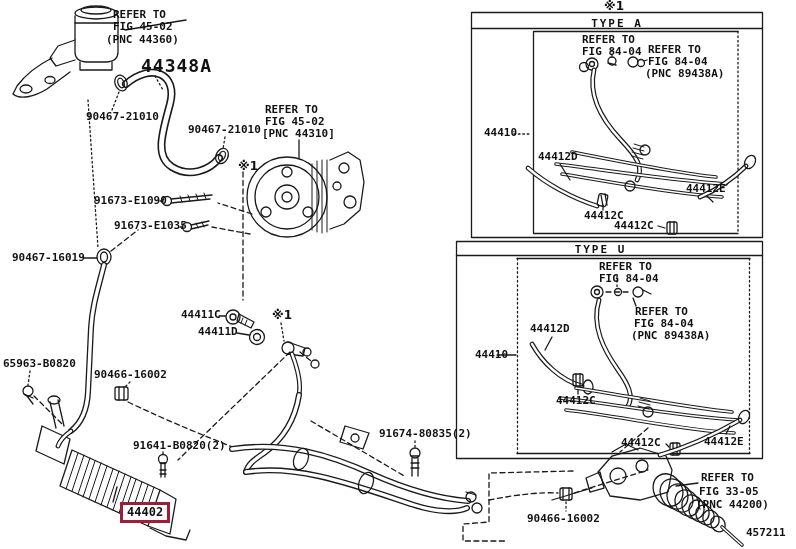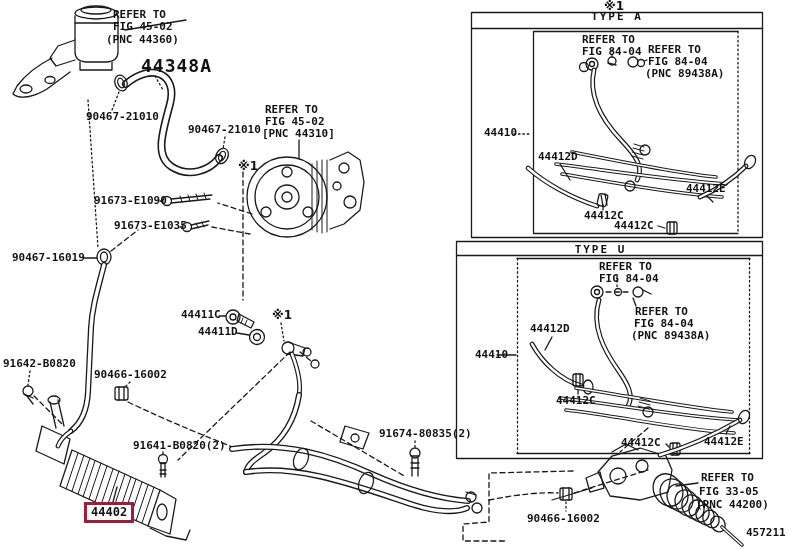--- a/index.html
+++ b/index.html
@@ -21,21 +21,21 @@
     position:absolute; white-space:nowrap; color:#111;
     font:bold 11px/12px "DejaVu Sans Mono", monospace; letter-spacing:0;
   }
   .big  { font-size:18px; line-height:15px; letter-spacing:1px; }
   .note { font-weight:bold; }
   .mark { font-family:"DejaVu Sans", sans-serif; font-weight:bold; font-size:12px; }
   .header { text-align:center; letter-spacing:2px; }
   .figcode { font-weight:bold; }
   .hlbox {
     position:absolute; border:3px solid var(--highlight); padding:0 4px;
-    font:bold 12px/15px "DejaVu Sans Mono", monospace; color:#111; background:#fff;
+    font:bold 12px/15px "DejaVu Sans Mono", monospace; color:#111; background:#fff;margin-left:36px;
   }
 </style>
 </head>
 <body>
 
 <div class="stage">
 
   <svg width="796" height="549" viewBox="0 0 796 549">
 
     <g>
@@ -305,37 +305,37 @@
   <div class="lbl mark" style="left:238px;top:160px">※1</div>
 
   <div class="lbl" style="left:94px;top:195px">91673-E1090</div>
   <div class="lbl" style="left:114px;top:220px">91673-E1035</div>
   <div class="lbl" style="left:12px;top:252px">90467-16019</div>
 
   <div class="lbl" style="left:181px;top:309px">44411C</div>
   <div class="lbl" style="left:198px;top:326px">44411D</div>
   <div class="lbl mark" style="left:272px;top:309px">※1</div>
 
-  <div class="lbl" style="left:3px;top:358px">91642-B0820</div>
+  <div class="lbl" style="left:3px;top:358px">65963-B0820</div>
   <div class="lbl" style="left:94px;top:369px">90466-16002</div>
   <div class="lbl" style="left:133px;top:440px">91641-B0820(2)</div>
 
   <div class="hlbox" style="left:84px;top:502px">44402</div>
 
   <div class="lbl" style="left:379px;top:428px">91674-80835(2)</div>
   <div class="lbl" style="left:527px;top:513px">90466-16002</div>
 
   <div class="lbl note" style="left:701px;top:472px">REFER TO</div>
   <div class="lbl note" style="left:699px;top:486px">FIG 33-05</div>
   <div class="lbl note" style="left:696px;top:499px">(PNC 44200)</div>
 
   <div class="lbl figcode" style="left:746px;top:527px">457211</div>
 
   <div class="lbl mark" style="left:604px;top:0px">※1</div>
-  <div class="lbl header" style="left:471px;top:11px;width:292px">TYPE A</div>
+  <div class="lbl header" style="left:471px;top:18px;width:292px">TYPE A</div>
   <div class="lbl note" style="left:582px;top:34px">REFER TO</div>
   <div class="lbl note" style="left:582px;top:46px">FIG 84-04</div>
   <div class="lbl note" style="left:648px;top:44px">REFER TO</div>
   <div class="lbl note" style="left:648px;top:56px">FIG 84-04</div>
   <div class="lbl note" style="left:645px;top:68px">(PNC 89438A)</div>
   <div class="lbl" style="left:484px;top:127px">44410</div>
   <div class="lbl" style="left:538px;top:151px">44412D</div>
   <div class="lbl" style="left:584px;top:210px">44412C</div>
   <div class="lbl" style="left:614px;top:220px">44412C</div>
   <div class="lbl" style="left:686px;top:183px">44412E</div>

